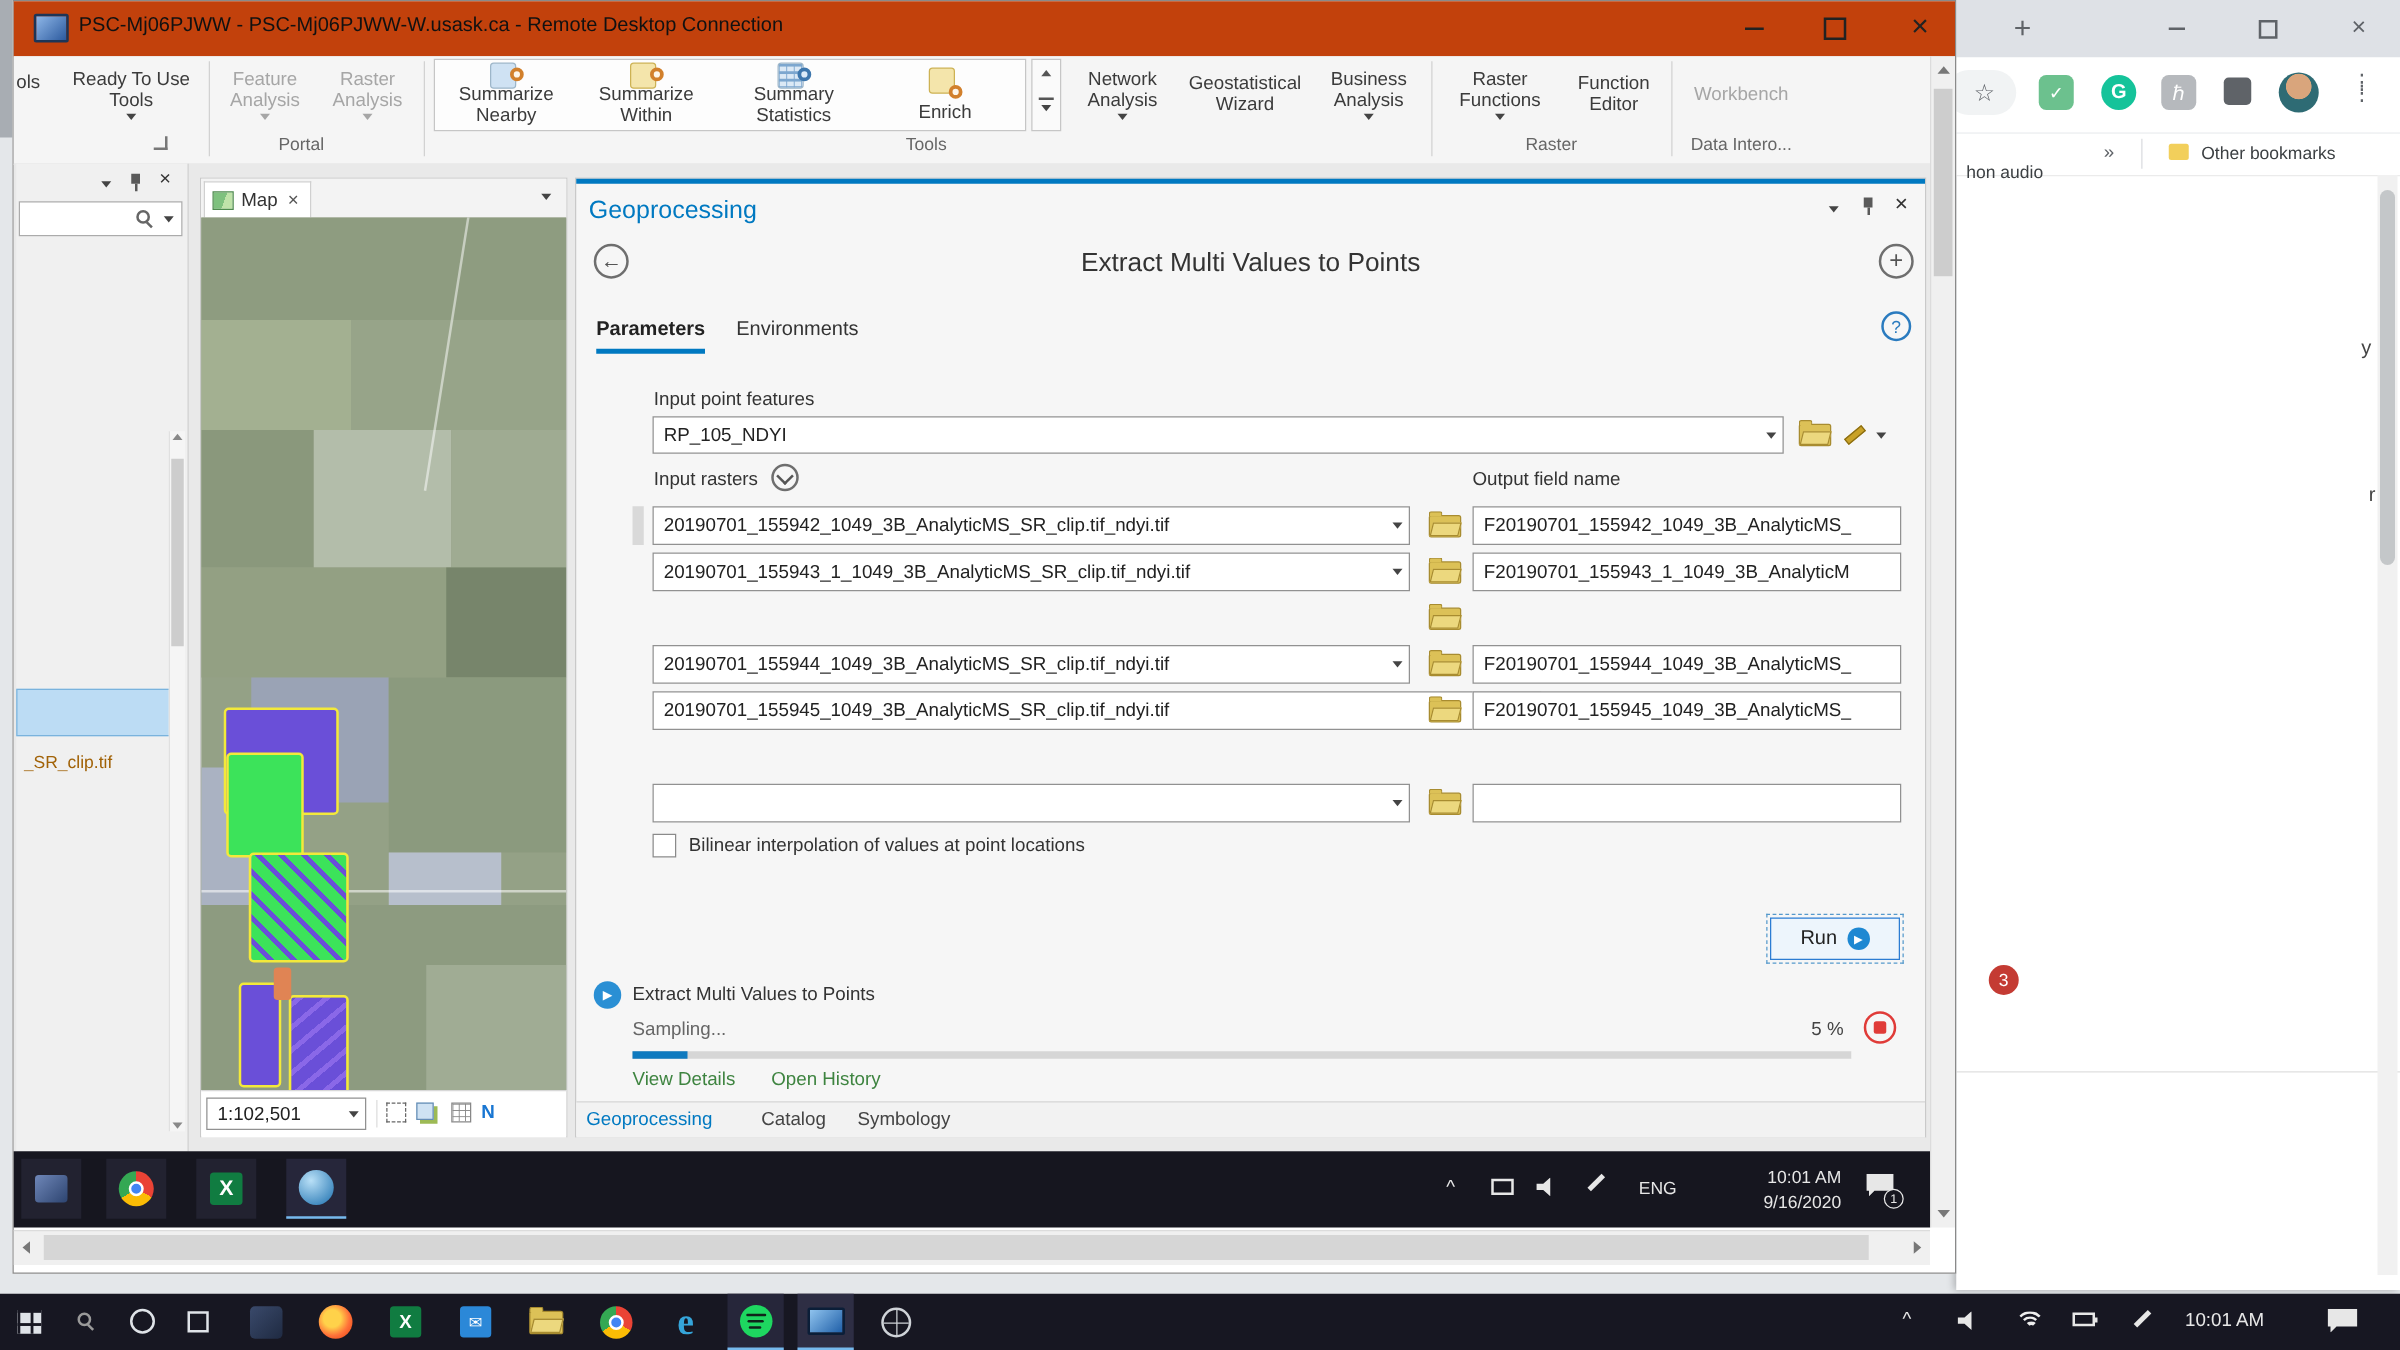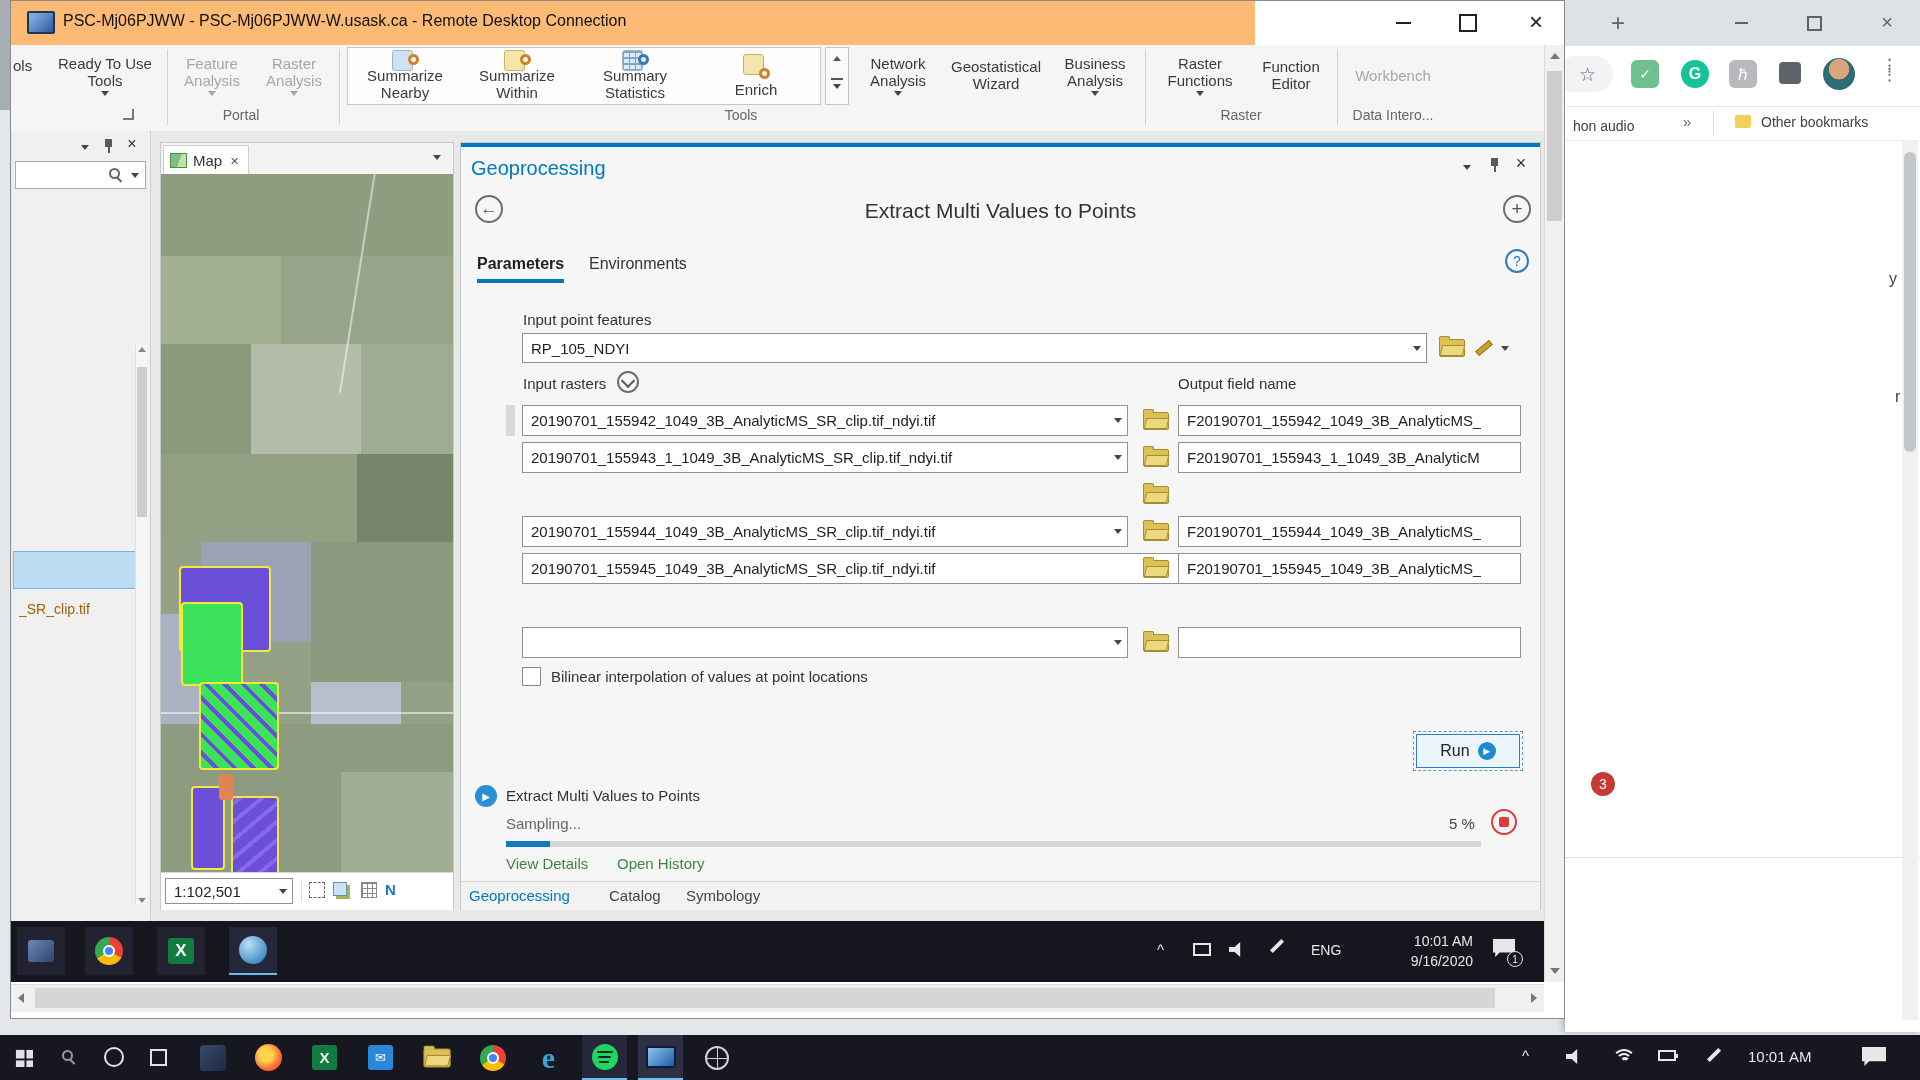--- a/index.html
+++ b/index.html
@@ -51,21 +51,21 @@
       <div class="a" style="left:14px;top:17px;font-size:19px;color:#5f6368">☆</div>
       <div class="a f" style="left:66px;top:14px;width:28px;height:28px;background:#6cc18e;border-radius:6px;justify-content:center;color:#fff;font-size:14px">✓</div>
       <div class="a f" style="left:116px;top:14px;width:28px;height:28px;background:#15c39a;border-radius:50%;justify-content:center;color:#fff;font-weight:bold;font-size:16px">G</div>
       <div class="a f" style="left:164px;top:14px;width:28px;height:28px;background:#b6b9bd;border-radius:6px;justify-content:center;color:#fff;font-size:16px">ℏ</div>
       <div class="a" style="left:214px;top:16px;width:22px;height:22px;background:#5f6368;border-radius:4px"></div>
       <div class="a" style="left:258px;top:12px;width:32px;height:32px;border-radius:50%;background:radial-gradient(circle at 50% 35%,#d9a57c 0 38%,#2e6b74 40%)"></div>
       <div class="a" style="left:316px;top:15px;width:4px;height:26px;color:#5f6368;font-size:17px;line-height:9px">⋮<br>⋮</div>
     </div>
 
     <div class="a" style="left:0;top:107px;width:355px;height:33px;background:#fff;border-bottom:1px solid #ebebeb">
-      <span class="a nw" style="left:8px;top:11px;font-size:14px;color:#3c4043;max-width:90px">hon audio</span>
+      <span class="a nw" style="left:8px;top:22px;font-size:14px;color:#3c4043;max-width:90px">hon audio</span>
       <span class="a" style="left:118px;top:6px;font-size:15px;color:#5f6368">»</span>
       <div class="a" style="left:148px;top:4px;width:1px;height:24px;background:#dadce0"></div>
       <div class="a" style="left:170px;top:8px;width:16px;height:13px;background:#f2cf5b;border-radius:2px"></div>
       <span class="a nw" style="left:196px;top:7px;font-size:14px;color:#3c4043">Other bookmarks</span>
     </div>
 
     <span class="a" style="left:324px;top:270px;font-size:16px;color:#444">y</span>
     <span class="a" style="left:330px;top:388px;font-size:16px;color:#444">r</span>
     <div class="a f" style="left:26px;top:772px;width:24px;height:24px;border-radius:50%;background:#c43b33;color:#fff;font-size:14px;justify-content:center">
         <span>3</span>
@@ -74,21 +74,21 @@
 
     <div class="a" style="left:337px;top:140px;width:16px;height:880px;background:#f1f1f1">
       <div class="a" style="left:2px;top:12px;width:12px;height:300px;background:#c4c7c9;border-radius:6px"></div>
     </div>
   </div>
 
   <div class="a" style="left:0;top:0;width:10px;height:110px;background:#a8adb3"></div>
 
   <div class="a" style="left:10px;top:0;width:1555px;height:1019px;background:#fff;border:1px solid #8a8a8a;box-sizing:border-box">
 
-    <div class="a" style="left:0;top:0;width:1244px;height:44px;background:#fdba74;border-bottom:1px solid #e3e3e3">
+    <div class="a" style="left:0;top:0;width:1553px;height:44px;background:#c2410c;border-bottom:1px solid #e3e3e3">
       <div class="a" style="left:16px;top:10px;width:24px;height:19px;background:linear-gradient(135deg,#8fb7e8,#2c5a9e);border:2px solid #1d3557;border-radius:2px"></div>
       <span class="a nw" style="left:52px;top:11px;font-size:16px;color:#111;max-width:1100px">PSC-Mj06PJWW - PSC-Mj06PJWW-W.usask.ca - Remote Desktop Connection</span>
       <div class="a" style="left:1385px;top:21px;width:15px;height:2px;background:#222"></div>
       <div class="a" style="left:1448px;top:13px;width:14px;height:14px;border:2px solid #222"></div>
       <div class="a winbtn" style="left:1512px;top:8px;width:26px;height:26px;font-size:24px;color:#222">×</div>
     </div>
 
     <div class="a" style="left:0;top:44px;width:1533px;height:86px;background:#f5f5f5;border-bottom:1px solid #d0d0d0">
       <span class="a" style="left:2px;top:12px;font-size:15px;color:#3b3b3b">ols</span>
       <div class="a rbtn" style="left:38px;top:6px;width:112px;height:48px">

